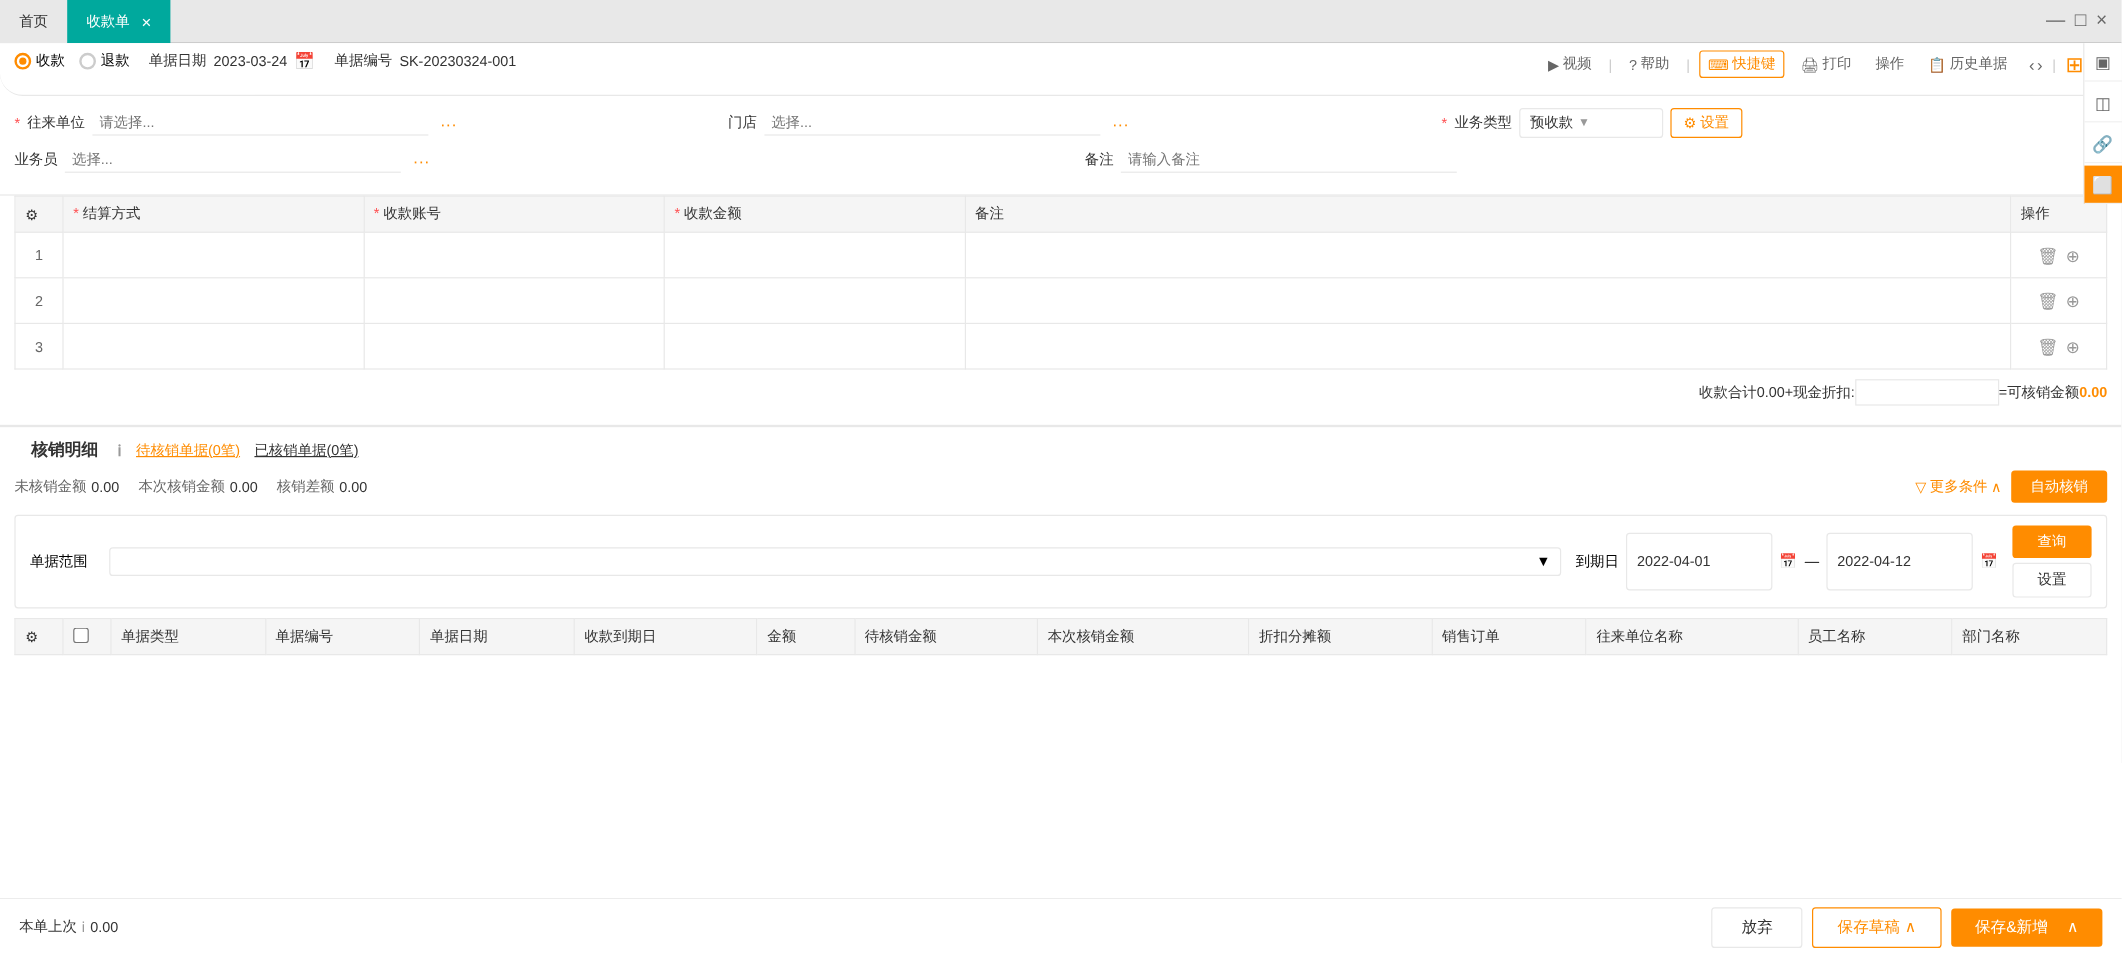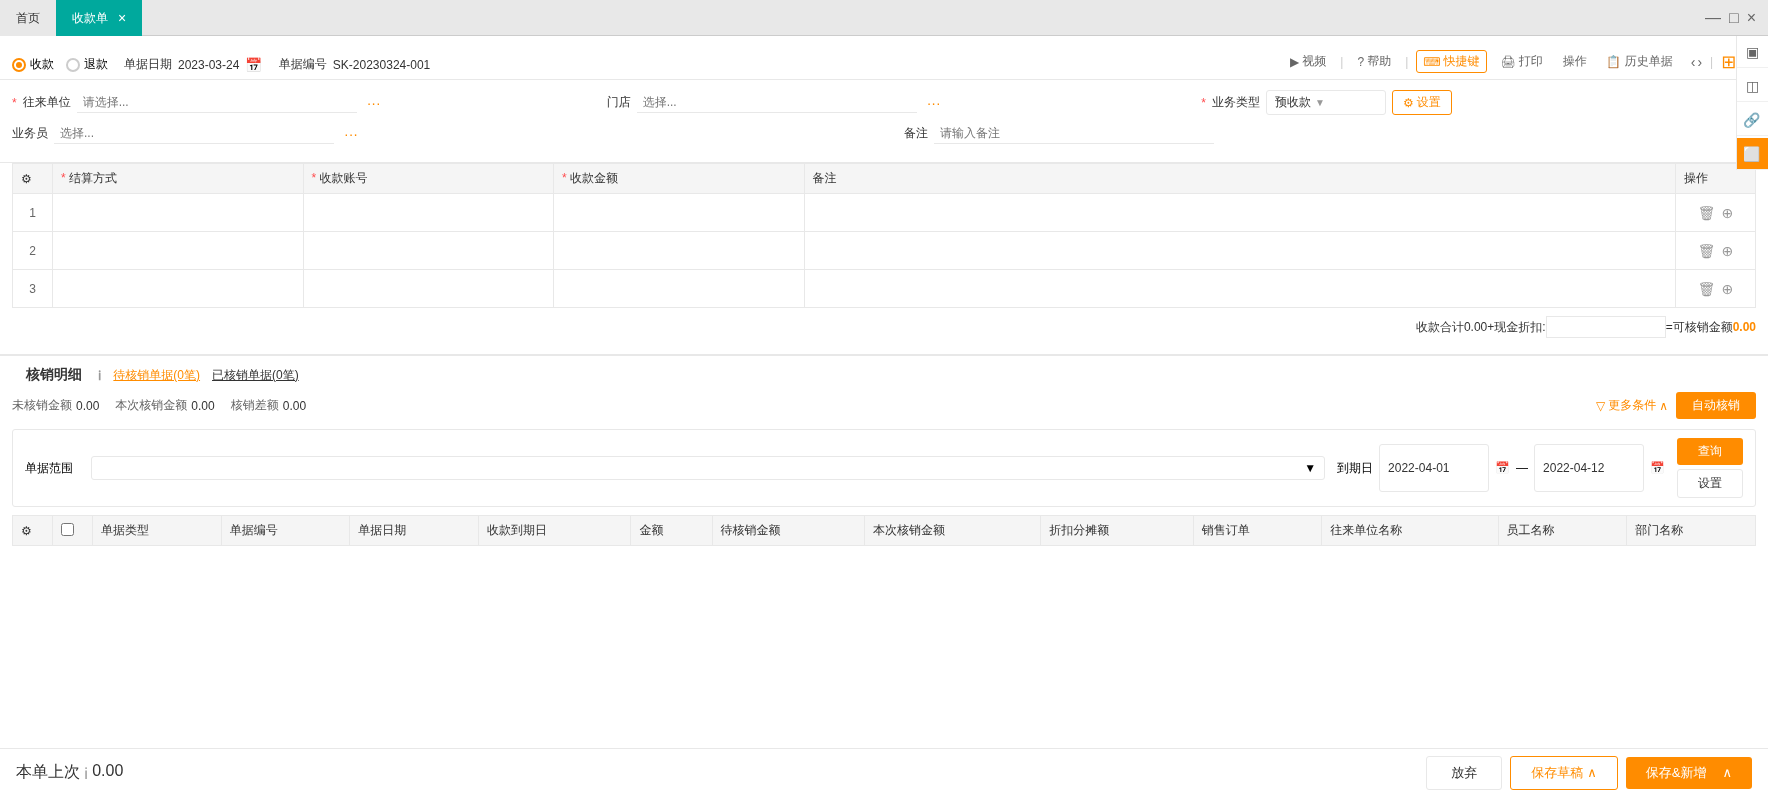--- a/index.html
+++ b/index.html
@@ -10,21 +10,21 @@
     .tab-home { padding: 0 16px; height: 36px; line-height: 36px; color: #333; background: #e8e8e8; cursor: pointer; }
     .tab-active { background: #00a99d; color: #fff; padding: 0 16px; height: 36px; line-height: 36px; display: flex; align-items: center; gap: 6px; cursor: pointer; }
     .tab-close { margin-left: 4px; font-size: 14px; color: #fff; cursor: pointer; }
     .tab-bar-right { margin-left: auto; display: flex; align-items: center; gap: 8px; padding-right: 12px; }
     .tab-bar-right span { font-size: 16px; color: #666; cursor: pointer; }
 
     
     .main-content { background: #fff; height: calc(796px - 36px); overflow-y: auto; position: relative; }
 
     
-    .toolbar { display: flex; align-items: flex-end; padding: 6px 12px; background: #fff; border-bottom: 1px solid #e8e8e8; height: 44px; }
+    .toolbar { display: flex; align-items: flex-start; padding: 6px 12px; background: #fff; border-bottom: 1px solid #e8e8e8; height: 44px; border-radius: 19px; }
     .radio-group { display: flex; align-items: center; gap: 12px; margin-right: 16px; }
     .radio-item { display: flex; align-items: center; gap: 4px; cursor: pointer; }
     .radio-dot { width: 14px; height: 14px; border-radius: 50%; border: 2px solid #ccc; display: flex; align-items: center; justify-content: center; }
     .radio-dot.active { border-color: #ff8c00; }
     .radio-dot.active::after { content: ''; width: 6px; height: 6px; border-radius: 50%; background: #ff8c00; }
     .toolbar-field { display: flex; align-items: center; gap: 6px; margin-right: 16px; }
     .toolbar-label { color: #333; white-space: nowrap; }
     .toolbar-value { color: #333; }
     .toolbar-icon { color: #ff8c00; cursor: pointer; font-size: 14px; }
     .toolbar-right { margin-left: auto; display: flex; align-items: center; gap: 8px; }
@@ -74,32 +74,32 @@
     .stat-label { color: #666; }
     .stat-value { color: #333; }
     .filter-btn { color: #ff8c00; cursor: pointer; font-size: 12px; display: flex; align-items: center; gap: 3px; }
     .auto-btn { background: #ff8c00; color: #fff; border: none; padding: 5px 16px; border-radius: 3px; cursor: pointer; font-size: 12px; }
 
     
     .filter-row { display: flex; align-items: center; gap: 12px; padding: 8px 12px; border: 1px solid #e8e8e8; border-radius: 3px; margin-bottom: 8px; }
     .filter-field { display: flex; align-items: center; gap: 18px; flex: 1; }
     .filter-select { display: flex; align-items: center; border: 1px solid #e8e8e8; padding: 4px 8px; border-radius: 3px; cursor: pointer; gap: 6px; flex: 1; }
     .date-field { display: flex; align-items: center; gap: 6px; }
-    .date-input { border: 1px solid #e8e8e8; padding: 16px 8px; border-radius: 3px; color: #333; width: 110px; font-size: 12px; }
+    .date-input { border: 1px solid #e8e8e8; padding: 16px 8px; border-radius: 3px; color: #333; width: 122px; font-size: 12px; }
     .date-icon { color: #999; cursor: pointer; }
     .query-btn { background: #ff8c00; color: #fff; border: none; padding: 5px 20px; border-radius: 3px; cursor: pointer; font-size: 12px; }
     .settings-btn2 { border: 1px solid #e8e8e8; color: #333; padding: 5px 20px; border-radius: 3px; cursor: pointer; font-size: 12px; background: #fff; }
 
     
     .bottom-table { width: 100%; border-collapse: collapse; }
     .bottom-table th { background: #f5f5f5; border: 1px solid #e8e8e8; padding: 6px 8px; text-align: left; font-weight: normal; color: #333; white-space: nowrap; }
 
     
     .footer { position: fixed; bottom: 0; left: 0; right: 0; height: 48px; background: #fff; border-top: 1px solid #e8e8e8; display: flex; align-items: center; padding: 0 16px; gap: 12px; z-index: 100; }
-    .footer-info { display: flex; gap: 4px; font-size: 16px; color: #333; }
+    .footer-info { display: flex; align-items: center; gap: 4px; font-size: 12px; color: #333; }
     .footer-right { margin-left: auto; display: flex; align-items: center; gap: 8px; }
     .abandon-btn { border: 1px solid #e8e8e8; background: #fff; color: #333; padding: 7px 24px; border-radius: 3px; cursor: pointer; font-size: 13px; }
     .draft-btn { border: 1px solid #ff8c00; background: #fff; color: #ff8c00; padding: 7px 20px; border-radius: 3px; cursor: pointer; font-size: 13px; display: flex; align-items: center; gap: 4px; }
     .save-btn { background: #ff8c00; color: #fff; border: none; padding: 7px 20px; border-radius: 3px; cursor: pointer; font-size: 13px; display: flex; align-items: center; gap: 16px; }
 
     
     .right-sidebar { position: fixed; right: 0; top: 36px; width: 32px; display: flex; flex-direction: column; align-items: center; gap: 2px; background: #fff; border-left: 1px solid #e8e8e8; z-index: 50; }
     .sidebar-icon { width: 32px; height: 32px; display: flex; align-items: center; justify-content: center; cursor: pointer; color: #666; font-size: 14px; border-bottom: 1px solid #f0f0f0; }
     .sidebar-icon.active { background: #ff8c00; color: #fff; }
 

